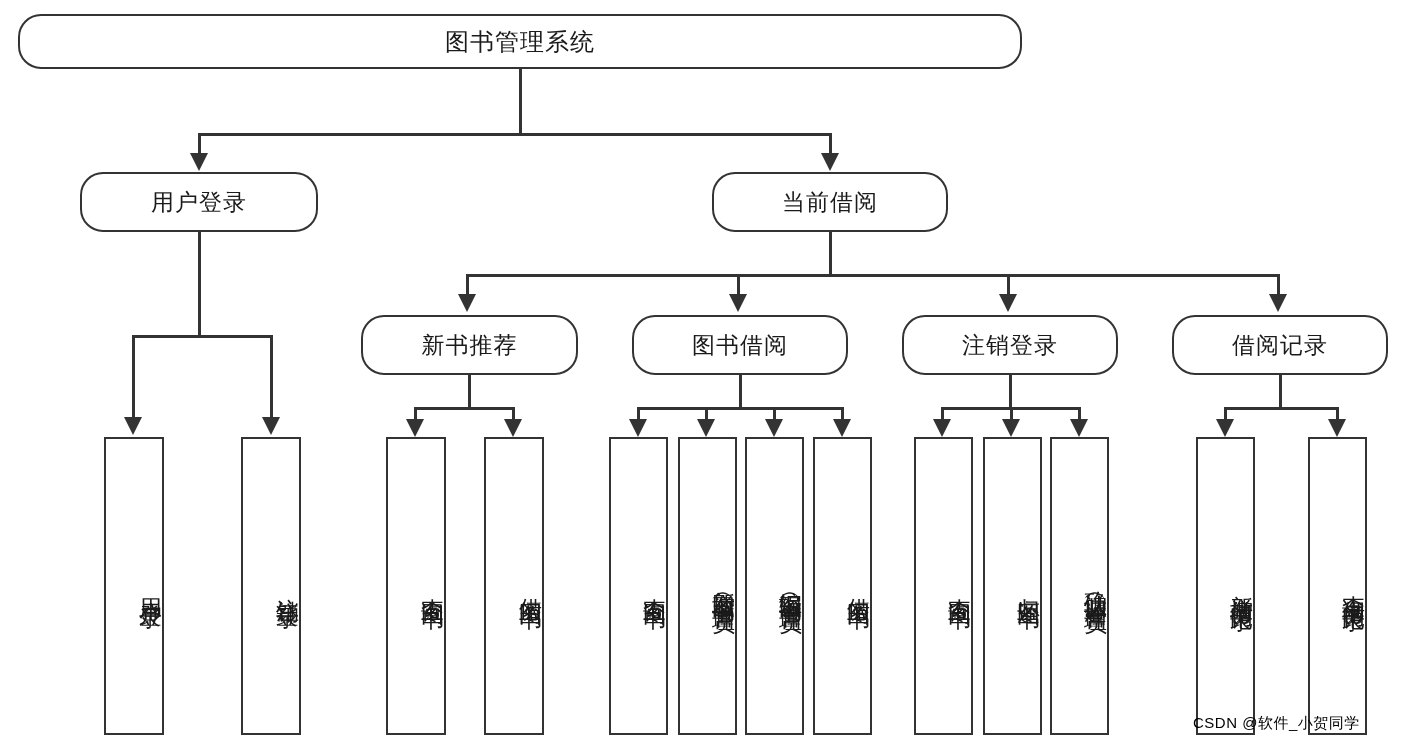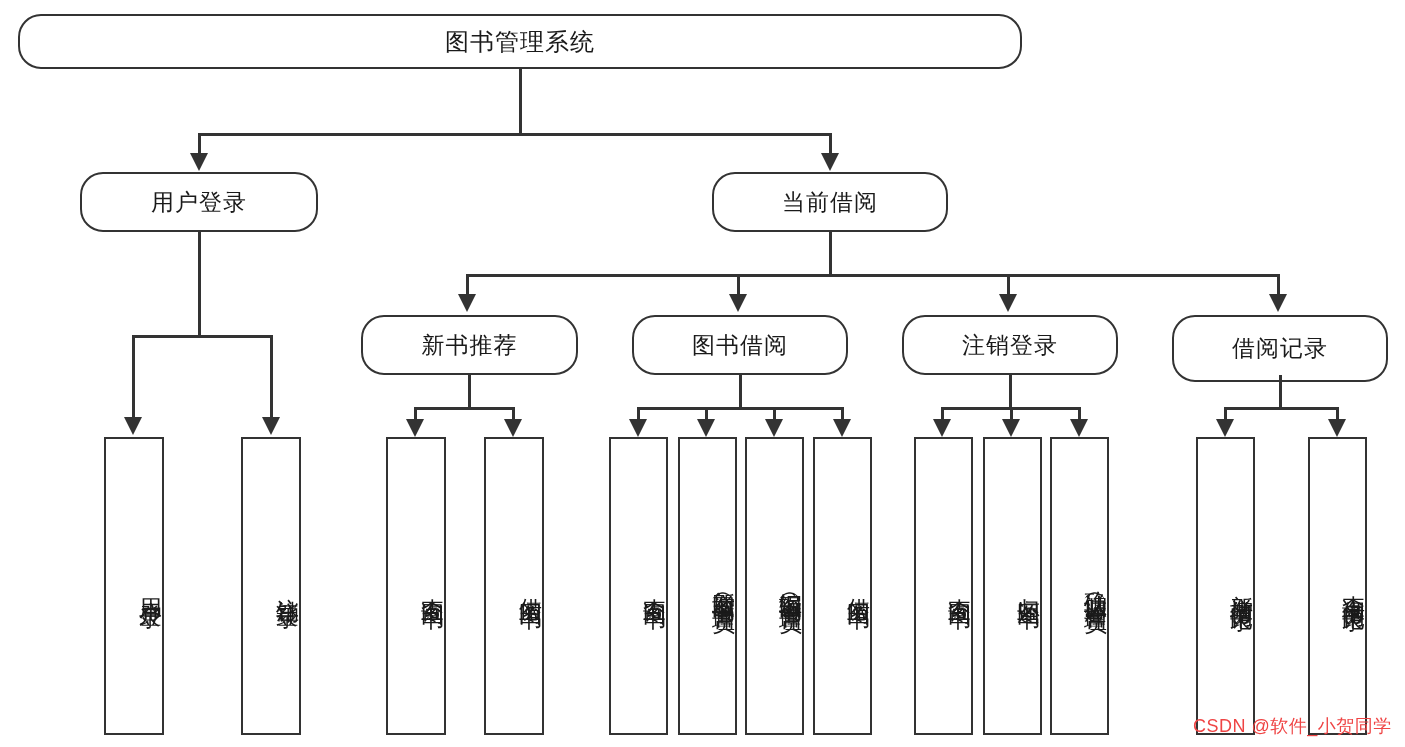--- a/index.html
+++ b/index.html
@@ -65,22 +65,22 @@
   .arrow {
     position: absolute;
     width: 0;
     height: 0;
     border-left: 9px solid transparent;
     border-right: 9px solid transparent;
     border-top: 18px solid #333333;
   }
   .watermark {
     position: absolute;
-    font-size: 18px;
-    color: #ef4444;
+    font-size: 15px;
+    color: #000000;
     white-space: nowrap;
     letter-spacing: 0.5px;
   }
 </style>
 </head>
 <body>
 
 <div id="canvas">
 
   <div class="node horiz root" style="left: 18px; top: 14px; width: 1004px; height: 55px;">
@@ -121,21 +121,21 @@
 
   <div class="node horiz" style="left: 361px; top: 315px; width: 217px; height: 60px;">
     <span>新书推荐</span>
   </div>
   <div class="node horiz" style="left: 632px; top: 315px; width: 216px; height: 60px;">
     <span>图书借阅</span>
   </div>
   <div class="node horiz" style="left: 902px; top: 315px; width: 216px; height: 60px;">
     <span>注销登录</span>
   </div>
-  <div class="node horiz" style="left: 1172px; top: 315px; width: 216px; height: 67px;">
+  <div class="node horiz" style="left: 1172px; top: 315px; width: 216px; height: 60px;">
     <span>借阅记录</span>
   </div>
 
   <div class="edge-v" style="left:468px; top:375px; height:34px;"></div>
   <div class="edge-h" style="left:414px; top:407px; width:100px;"></div>
   <div class="edge-v" style="left:414px; top:407px; height:14px;"></div>
   <div class="arrow" style="left:406px; top:419px;"></div>
   <div class="edge-v" style="left:512px; top:407px; height:14px;"></div>
   <div class="arrow" style="left:504px; top:419px;"></div>
 

